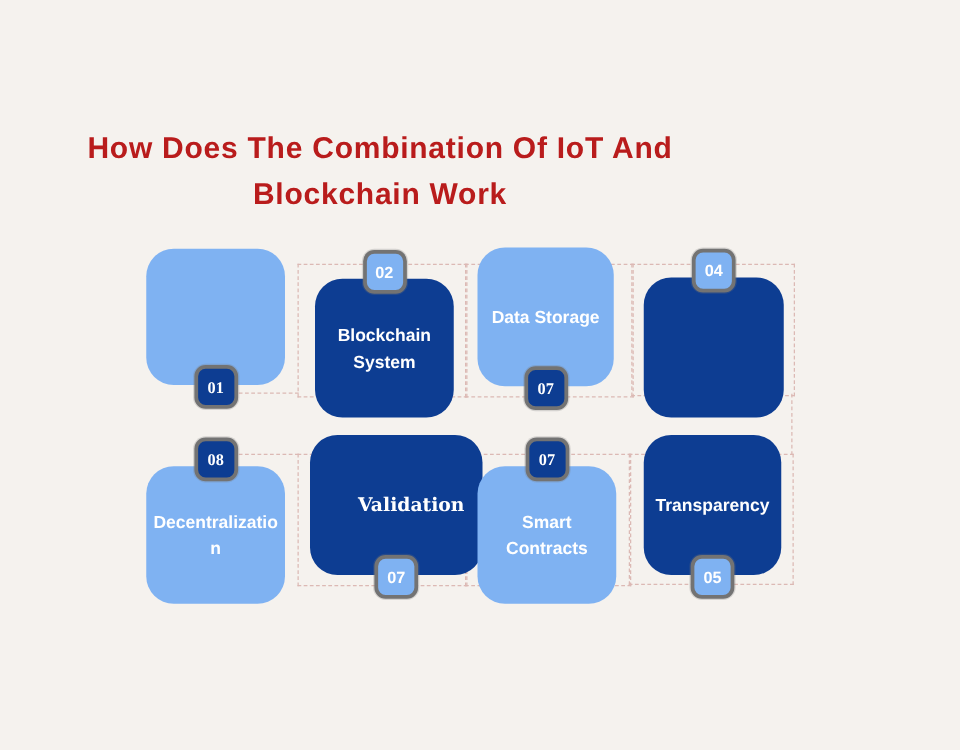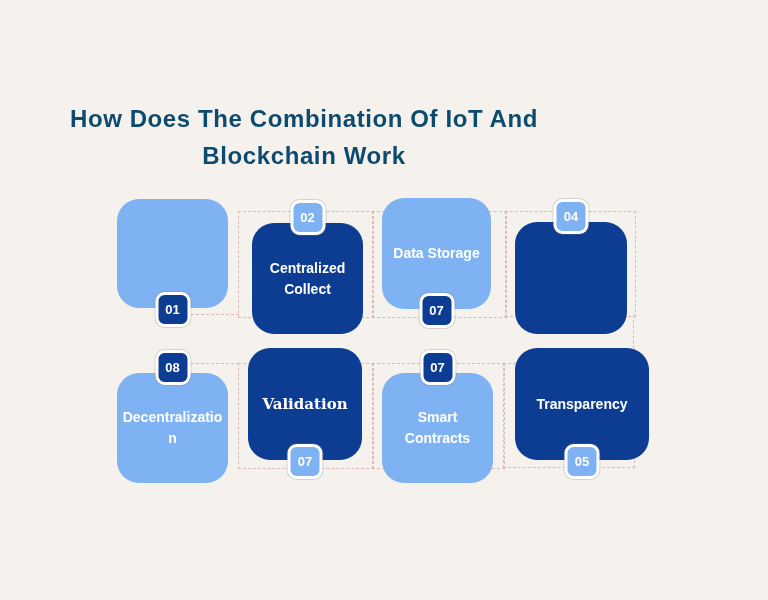--- a/index.html
+++ b/index.html
@@ -8,21 +8,21 @@
     background:#f5f2ee;
     font-family:"Liberation Sans", sans-serif;
     position:relative;
   }
   .canvas{position:absolute;left:0;top:0;width:768px;height:600px;}
 
   
   .title{
     position:absolute;left:0;top:100px;width:608px;
     text-align:center;
-    color:#0c4a6e;
+    color:#b91c1c;
     font-size:24px;font-weight:bold;letter-spacing:.6px;
     line-height:37px;
   }
 
   
   .dash{position:absolute;z-index:1;border:0 dashed #dcb9b4;}
   .dash.rect{border-width:1px;}
   .dash.hline{border-top-width:1.5px;height:0;}
   .dash.vline{border-left-width:1.5px;width:0;}
 
@@ -39,26 +39,26 @@
     color:#ffffff;font-weight:bold;font-size:14px;line-height:1.5;
     padding:0 5px;overflow-wrap:anywhere;
   }
   .box.serif .label{font-family:"DejaVu Serif", serif;font-size:15px;}
 
   
   .badge{
     position:absolute;z-index:3;
     left:50%;transform:translateX(-50%);
     width:29px;height:29px;
-    border:3px solid #ffffff;border-radius:9px;
+    border:3px solid #737373;border-radius:9px;
     display:flex;align-items:center;justify-content:center;
     color:#ffffff;font-size:13px;font-weight:bold;
     box-shadow:0 0 0 1px rgba(120,120,120,.25);
   }
-  .badge.dark{background:#0d3d92;}
+  .badge.dark{background:#0d3d92;font-family:Liberation Serif, serif;}
   .badge.light{background:#7fb2f2;}
   .badge.pos-top{top:-23px;}
   .badge.pos-bottom{bottom:-19px;}
 </style>
 </head>
 <body>
 
 <div class="canvas">
 
   <div class="title">
@@ -74,46 +74,46 @@
   <div class="dash rect" style="left:503px;top:363px;width:130px;height:103px;"></div>
   <div class="dash hline" style="left:186px;top:314px;width:53px;"></div>
   <div class="dash hline" style="left:186px;top:363px;width:53px;"></div>
   <div class="dash vline" style="left:633px;top:315px;height:49px;"></div>
 
   <div class="box light" style="left:117px;top:199px;width:111px;height:109px;">
     <span class="badge dark pos-bottom">01</span>
   </div>
 
   <div class="box dark" style="left:252px;top:223px;width:111px;height:111px;">
-    <span class="label">Centralized Collect</span>
+    <span class="label">Blockchain System</span>
     <span class="badge light pos-top">02</span>
   </div>
 
   <div class="box light" style="left:382px;top:198px;width:109px;height:111px;">
     <span class="label">Data Storage</span>
     <span class="badge dark pos-bottom">07</span>
   </div>
 
   <div class="box dark" style="left:515px;top:222px;width:112px;height:112px;">
     <span class="badge light pos-top">04</span>
   </div>
 
   <div class="box light" style="left:117px;top:373px;width:111px;height:110px;">
     <span class="label">Decentralization</span>
     <span class="badge dark pos-top">08</span>
   </div>
 
-  <div class="box dark serif" style="left:248px;top:348px;width:114px;height:112px;">
+  <div class="box dark serif" style="left:248px;top:348px;width:114px;height:112px;padding-left:24px;">
     <span class="label">Validation</span>
     <span class="badge light pos-bottom">07</span>
   </div>
 
   <div class="box light" style="left:382px;top:373px;width:111px;height:110px;">
     <span class="label">Smart Contracts</span>
     <span class="badge dark pos-top">07</span>
   </div>
 
-  <div class="box dark" style="left:515px;top:348px;width:134px;height:112px;text-align:center;">
+  <div class="box dark" style="left:515px;top:348px;width:110px;height:112px;text-align:center;">
     <span class="label">Transparency</span>
     <span class="badge light pos-bottom">05</span>
   </div>
 
 </div>
 
 </body></html>

